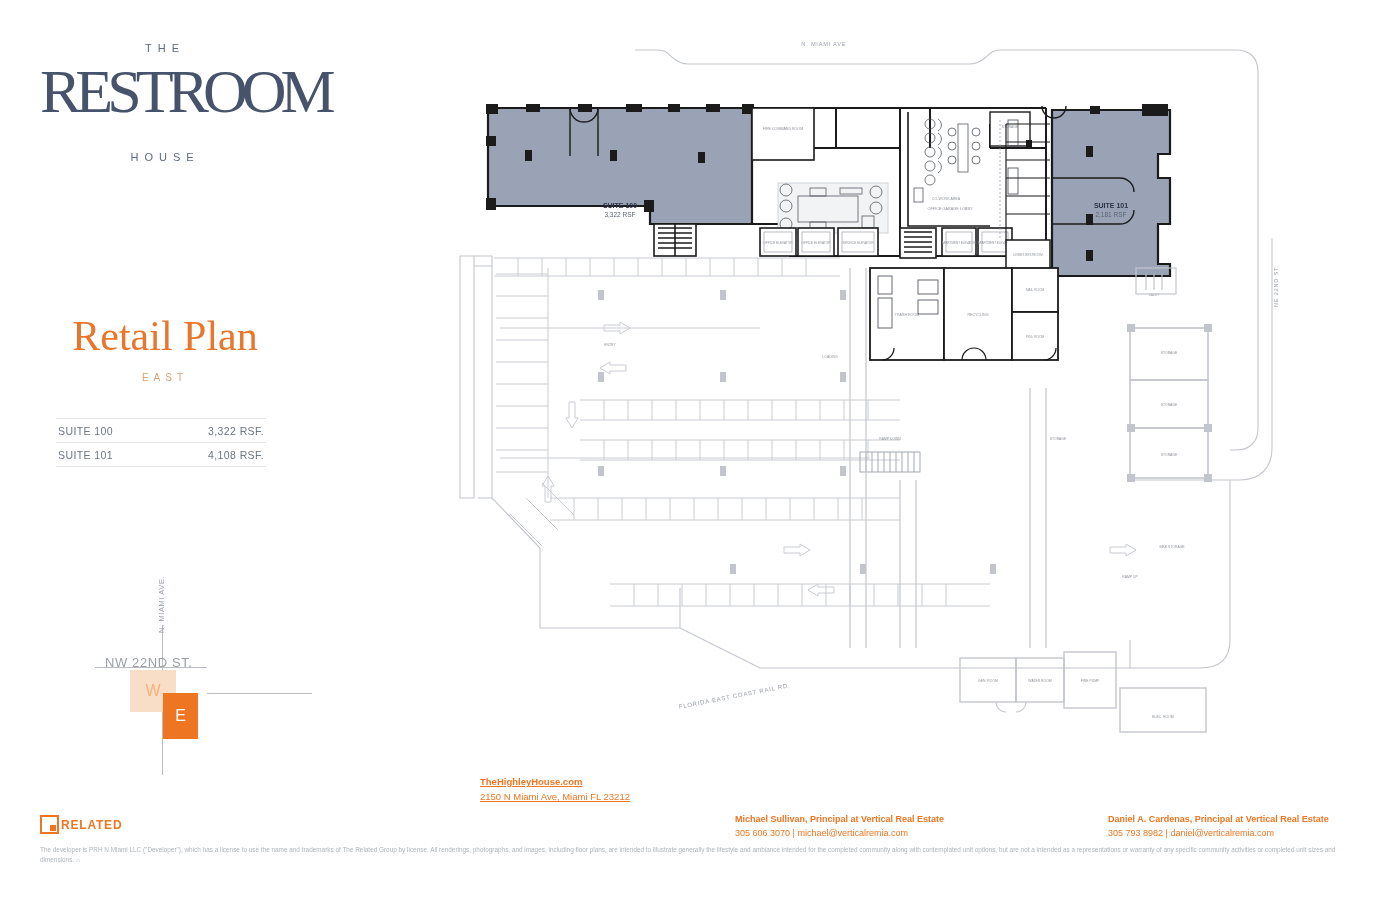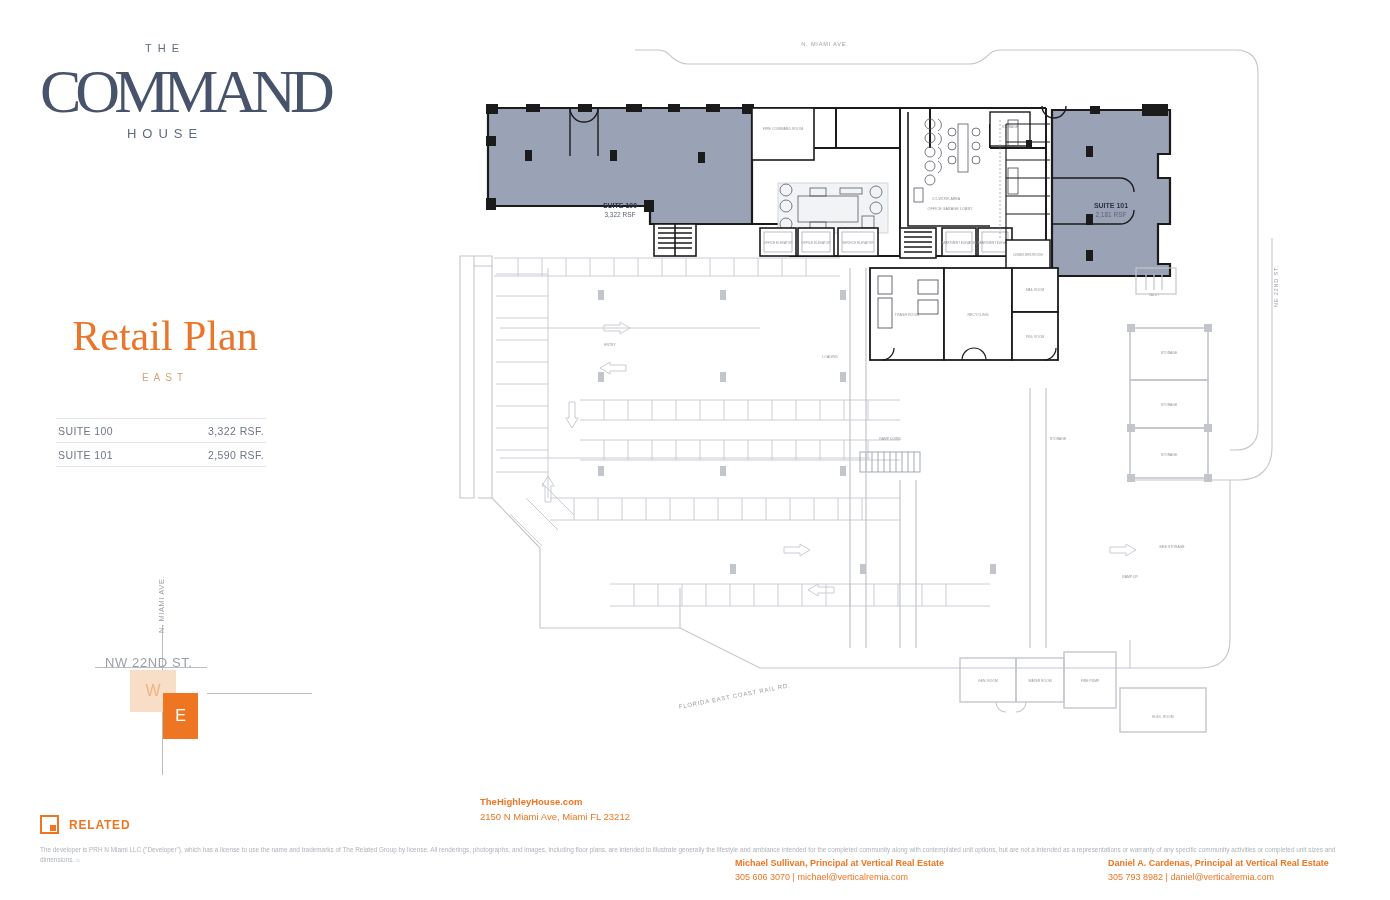--- a/index.html
+++ b/index.html
@@ -9,21 +9,21 @@
   }
   .page{position:absolute;inset:0;}
 
   
   .brand{position:absolute;left:40px;top:42px;width:250px;text-align:center;}
   .brand-the{font-size:11px;letter-spacing:6px;color:#5d6b80;font-family:"Liberation Sans",sans-serif;}
   .brand-main{
     font-family:"Liberation Serif", serif;font-size:62px;line-height:62px;
     color:#46536b;letter-spacing:-6px;margin:6px 0 2px;font-weight:400;
   }
-  .brand-house{font-size:13px;letter-spacing:6px;color:#5d6b80;margin-top:4px;}
+  .brand-house{font-size:11px;letter-spacing:6px;color:#5d6b80;margin-top:29px;}
 
   .plan-title{
     position:absolute;left:40px;top:312px;width:250px;text-align:center;
     font-family:"Liberation Serif", serif;font-size:42px;color:#E8762C;font-weight:400;
   }
   .plan-sub{
     position:absolute;left:40px;top:372px;width:250px;text-align:center;
     font-size:10px;letter-spacing:5px;color:#d9a173;
   }
 
@@ -42,28 +42,28 @@
   .km-v{position:absolute;left:67px;top:0;width:1px;height:150px;background:#b9bcc2;}
   .km-w{position:absolute;left:35px;top:45px;width:46px;height:42px;background:#f8ddc7;
         color:#f0b47c;font-size:16px;display:flex;align-items:center;justify-content:center;}
   .km-e{position:absolute;left:68px;top:68px;width:35px;height:46px;background:#EE7623;
         color:#fff;font-size:16px;display:flex;align-items:center;justify-content:center;}
   .km-lbl-h{position:absolute;left:10px;top:30px;font-size:13px;color:#9aa0a8;letter-spacing:.6px;}
   .km-lbl-v{position:absolute;left:62px;top:8px;font-size:7.5px;color:#9aa0a8;letter-spacing:.6px;
             transform:rotate(-90deg);transform-origin:left top;white-space:nowrap;}
 
   
-  .related{position:absolute;left:40px;top:815px;display:flex;align-items:center;gap:10px;}
+  .related{position:absolute;left:40px;top:815px;display:flex;align-items:center;gap:2px;}
   .related-mark{width:15px;height:15px;border:2px solid #EE7623;position:relative;}
   .related-mark:after{content:"";position:absolute;right:1px;bottom:1px;width:6px;height:6px;background:#EE7623;}
   .related-txt{font-size:12px;font-weight:bold;color:#EE7623;letter-spacing:.8px;}
 
-  .site-block{position:absolute;left:480px;top:794px;font-size:9.5px;line-height:15px;color:#EE7623;}
+  .site-block{position:absolute;left:480px;top:774px;font-size:9.5px;line-height:15px;color:#EE7623;text-decoration:underline;}
   .site-block .b{font-weight:bold;}
-  .contact{position:absolute;top:856px;font-size:9px;line-height:14px;color:#EE7623;}
+  .contact{position:absolute;top:812px;font-size:9px;line-height:14px;color:#EE7623;}
   .contact .nm{font-weight:bold;}
   .c1{left:735px;}
   .c2{left:1108px;}
 
   .disclaimer{
     position:absolute;left:40px;top:845px;width:1315px;
     font-size:6.4px;line-height:10px;color:#aeb3ba;
   }
 
   
@@ -75,35 +75,35 @@
   .suite-name{font-family:"Liberation Sans",sans-serif;fill:#2c3346;font-weight:bold;}
   .suite-area{font-family:"Liberation Sans",sans-serif;fill:#5d6475;}
 </style>
 </head>
 <body>
 
 <div class="page">
 
   <div class="brand">
     <div class="brand-the">THE</div>
-    <div class="brand-main">COMMAND</div>
+    <div class="brand-main">RESTROOM</div>
     <div class="brand-house">HOUSE</div>
   </div>
 
   <div class="plan-title">Retail Plan</div>
   <div class="plan-sub">EAST</div>
 
   <div class="suites">
     <div class="suite-row">
       <span>SUITE 100</span>
       <span>3,322 RSF.</span>
     </div>
     <div class="suite-row">
       <span>SUITE 101</span>
-      <span>2,590 RSF.</span>
+      <span>4,108 RSF.</span>
     </div>
   </div>
 
   <div class="keymap">
     <div class="km-h"></div>
     <div class="km-h2"></div>
     <div class="km-v"></div>
     <div class="km-w">W</div>
     <div class="km-e">E</div>
     <div class="km-lbl-h">NW 22ND ST.</div>

